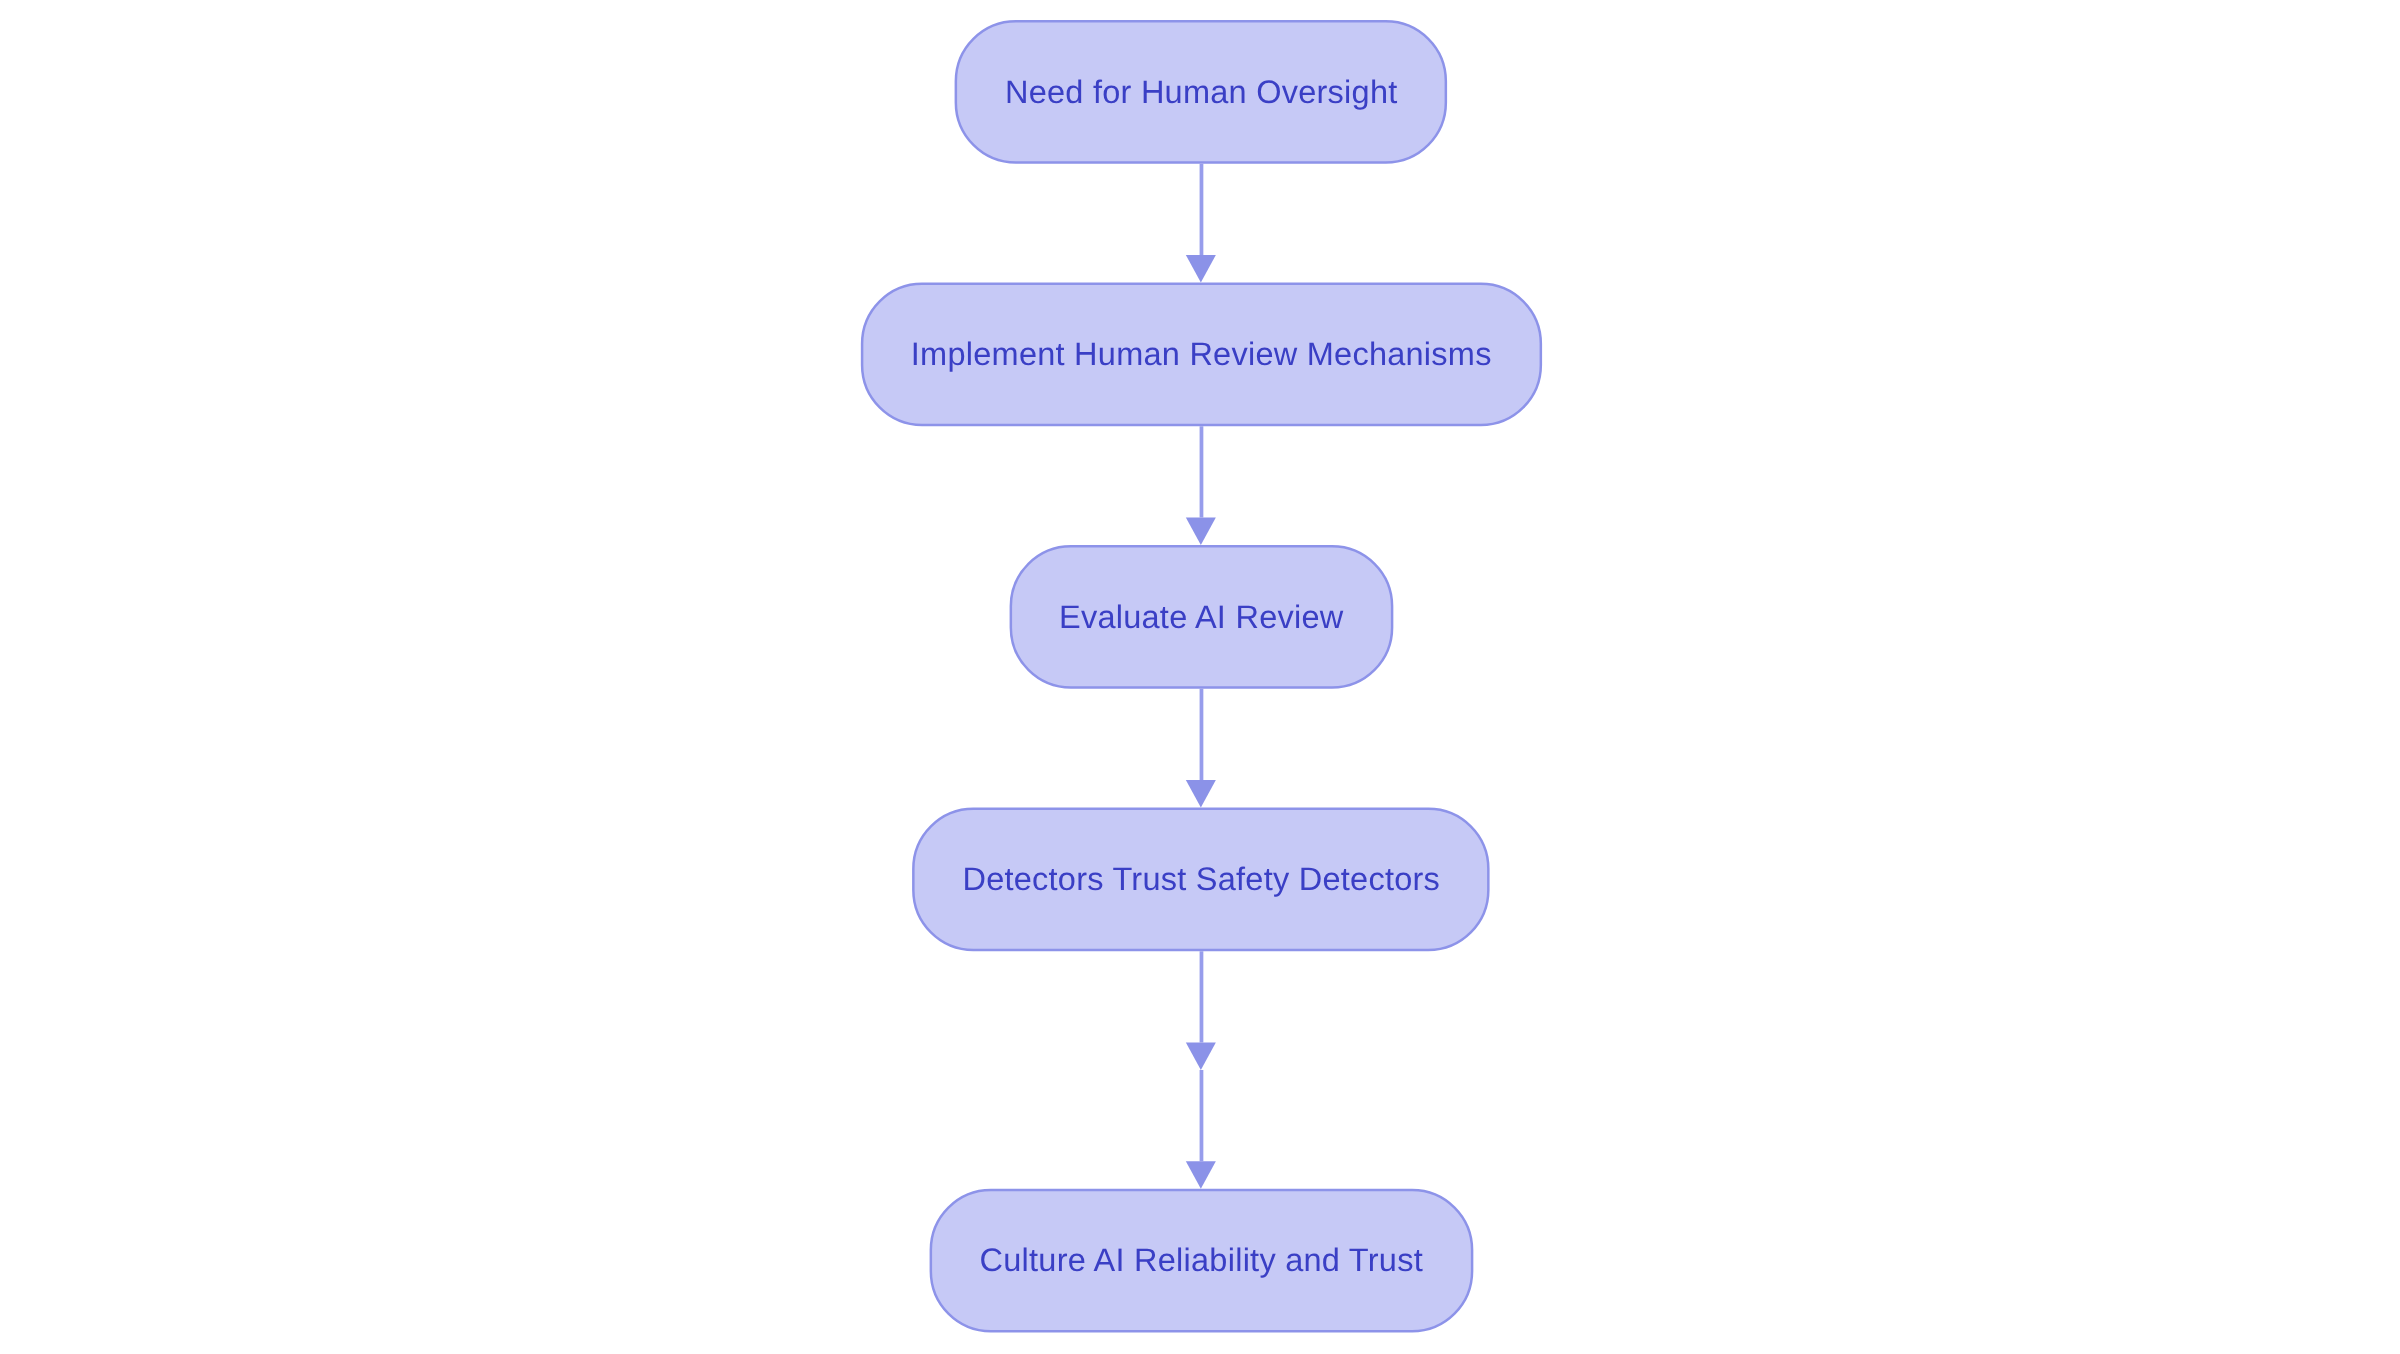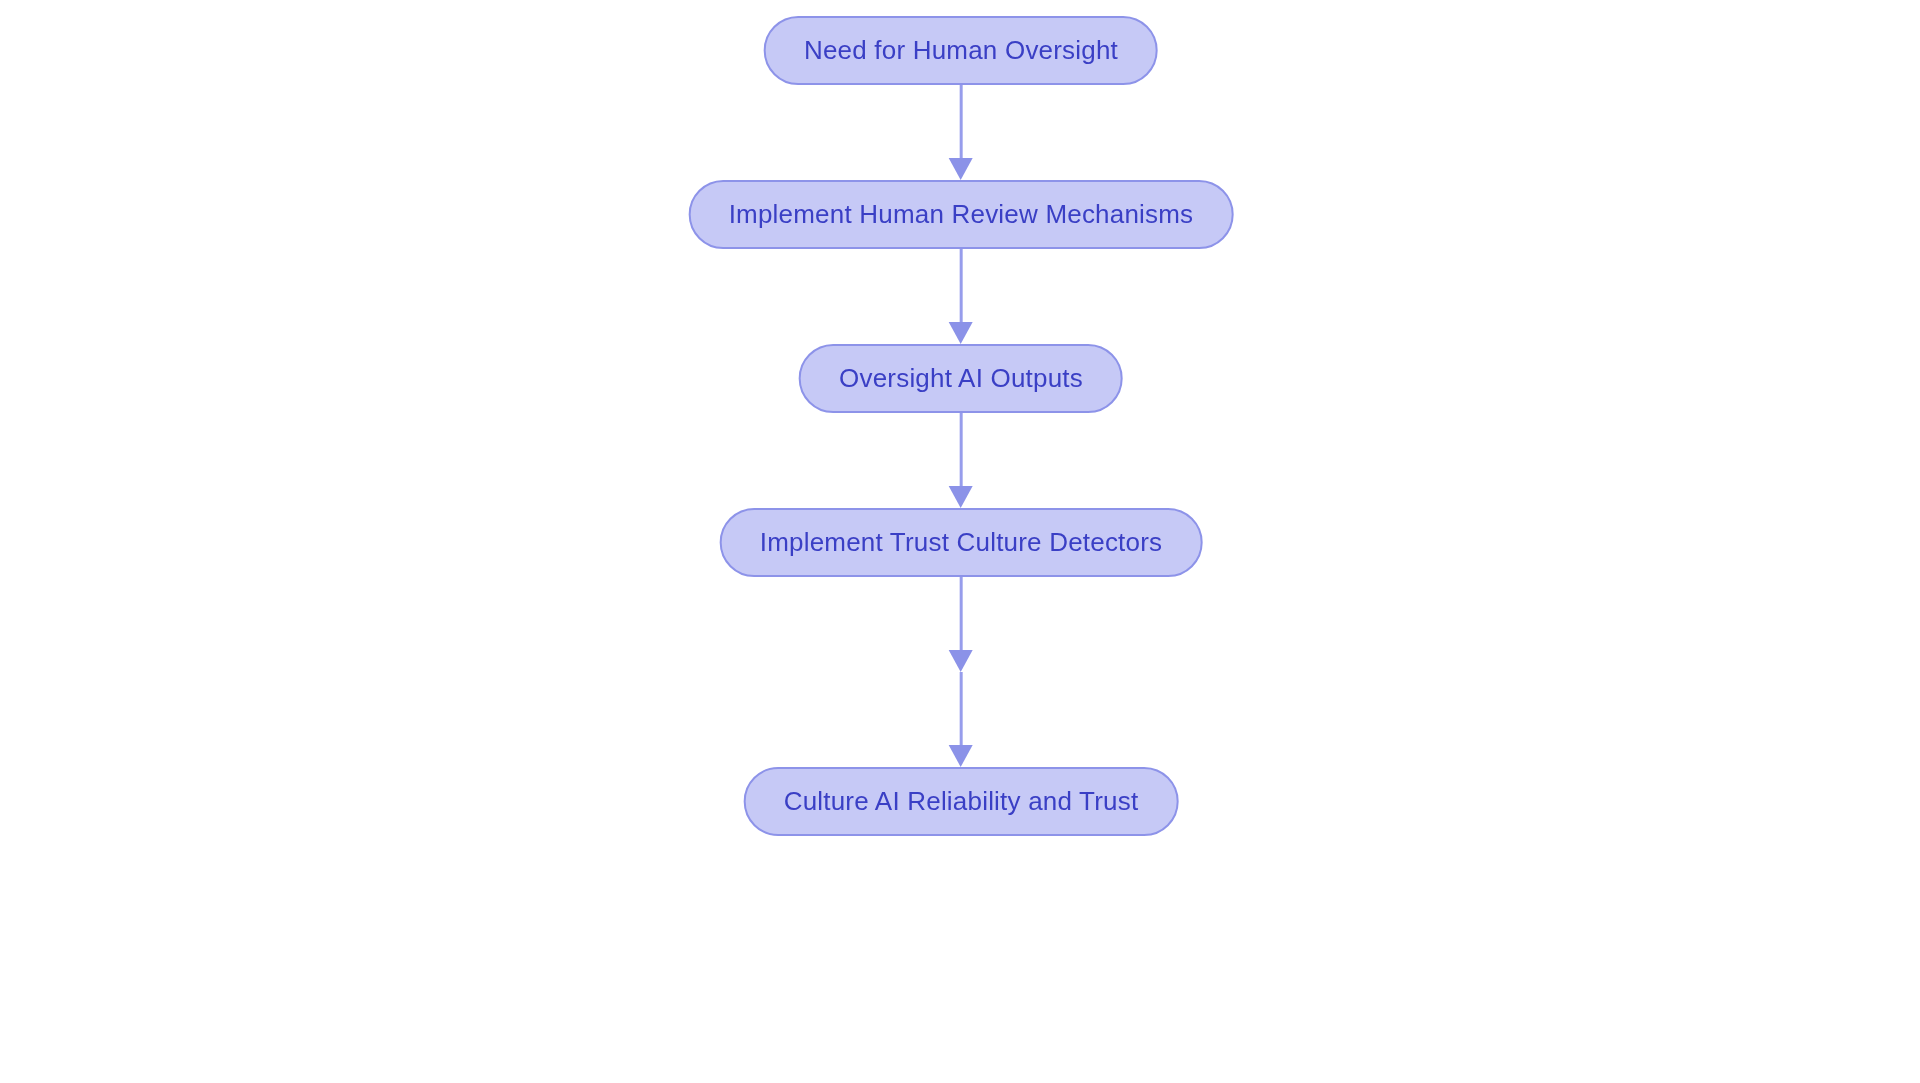--- a/index.html
+++ b/index.html
@@ -25,21 +25,21 @@
   .flow-column {
     position: absolute;
     left: 961px;
     top: 16px;
     transform: translateX(-50%);
     display: flex;
     flex-direction: column;
     align-items: center;
   }
   .node {
-    height: 69px;
+    height: 115px;
     border-radius: 49px;
     background: var(--node-fill);
     border: 2px solid var(--node-border);
     display: flex;
     align-items: center;
     justify-content: flex-start;
     padding: 0 38px;
     white-space: nowrap;
   }
   .node .node-label {
@@ -85,30 +85,30 @@
     <div class="node">
       <span class="node-label">Implement Human Review Mechanisms</span>
     </div>
 
     <div class="arrow">
       <div class="shaft"></div>
       <div class="head"></div>
     </div>
 
     <div class="node">
-      <span class="node-label">Oversight AI Outputs</span>
+      <span class="node-label">Evaluate AI Review</span>
     </div>
 
     <div class="arrow">
       <div class="shaft"></div>
       <div class="head"></div>
     </div>
 
     <div class="node">
-      <span class="node-label">Implement Trust Culture Detectors</span>
+      <span class="node-label">Detectors Trust Safety Detectors</span>
     </div>
 
     <div class="arrow">
       <div class="shaft"></div>
       <div class="head"></div>
     </div>
 
 
     <div class="arrow">
       <div class="shaft"></div>

